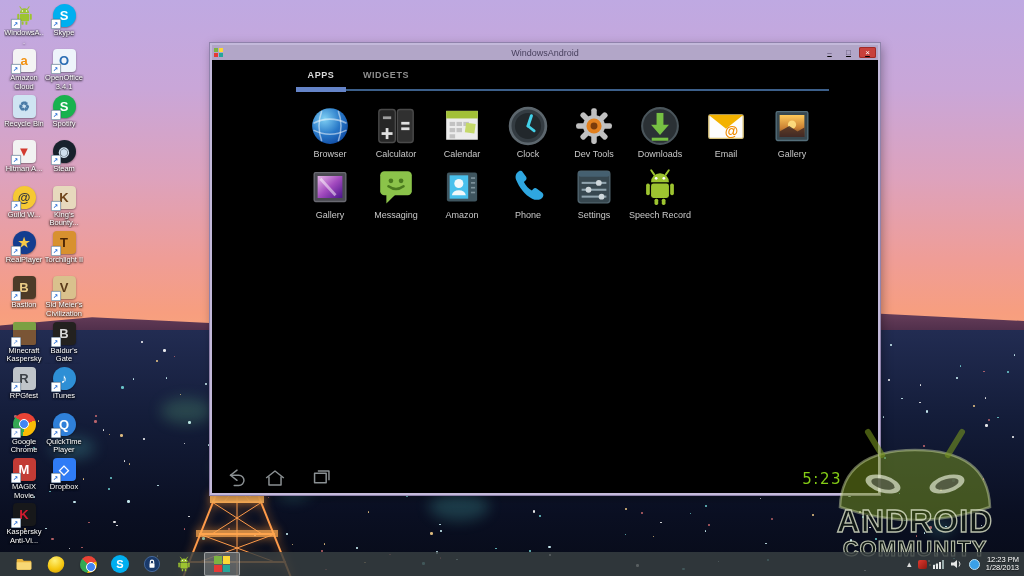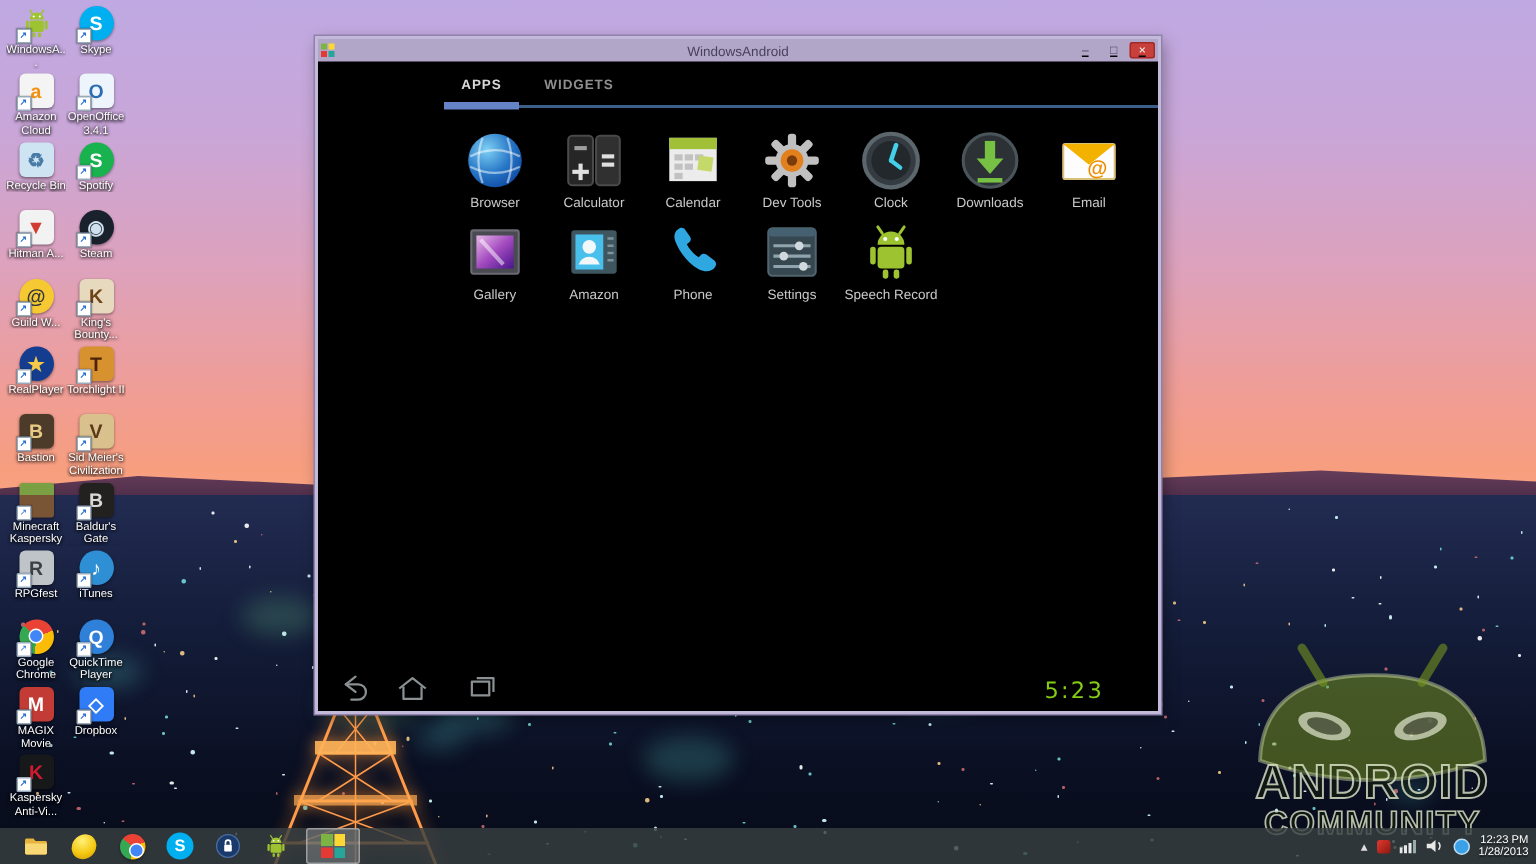--- a/index.html
+++ b/index.html
@@ -38,21 +38,21 @@
   .chrome-ball{width:23px;height:23px;margin:0 auto;border-radius:50%;position:relative;
        background:conic-gradient(from -50deg,#ea4335 0 33%,#fbbc05 33% 66%,#34a853 66% 100%);
        box-shadow:0 1px 2px rgba(0,0,0,.4);}
   .chrome-ball::after{content:"";position:absolute;left:6.5px;top:6.5px;width:10px;height:10px;border-radius:50%;
        background:#4285f4;border:1.5px solid #fff;box-sizing:border-box;}
 
   
   #watermark{position:absolute;right:4px;top:422px;width:210px;height:146px;z-index:5;pointer-events:none;}
 
   
-  #android-window{position:absolute;left:210px;top:24px;width:564px;height:452px;z-index:4;
+  #android-window{position:absolute;left:210px;top:43px;width:670px;height:452px;z-index:4;
        background:#b2a6c8;border:2px solid #c3b9da;box-sizing:border-box;
        box-shadow:0 0 0 1px #8f82ab,2px 3px 10px rgba(0,0,0,0.35);text-decoration:underline;}
   .titlebar{height:15px;position:relative;display:flex;align-items:center;padding:0 2px;}
   .quad{width:9px;height:9px;display:grid;grid-template-columns:1fr 1fr;grid-template-rows:1fr 1fr;gap:0.5px;}
   .quad span{display:block;}
   .title-text{position:absolute;left:0;right:0;text-align:center;font-size:9px;color:#49405e;}
   .controls{margin-left:auto;display:flex;gap:2px;z-index:1;}
   .ctrl{width:17px;height:11px;font-size:8px;line-height:11px;text-align:center;color:#49405e;
        border-radius:2px;cursor:default;}
   .ctrl.close{background:#c8403c;color:#fff;box-shadow:inset 0 0 0 1px #a02a28;}
@@ -570,43 +570,43 @@
                 <rect x="7" y="22" width="4" height="3"></rect>
               </g>
               <rect x="18.5" y="14" width="7" height="7" fill="#c5d96a" transform="rotate(8 22 17.5)"></rect>
             </svg>
           </div>
           <div class="app-label">Calendar</div>
         </div>
         <div class="app-cell">
           <div class="app-ico">
             <svg viewBox="0 0 32 32">
+              <circle cx="16" cy="16" r="13" fill="#343c42" stroke="#5c666d" stroke-width="2"></circle>
+              <circle cx="16" cy="16" r="9.5" fill="#22282c"></circle>
+              <line x1="16" y1="16" x2="18.5" y2="8.5" stroke="#43d0e8" stroke-width="2.2" stroke-linecap="round"></line>
+              <line x1="16" y1="16" x2="20.5" y2="19.5" stroke="#43d0e8" stroke-width="2" stroke-linecap="round"></line>
+            </svg>
+          </div>
+          <div class="app-label">Clock</div>
+        </div>
+        <div class="app-cell">
+          <div class="app-ico">
+            <svg viewBox="0 0 32 32">
               <g fill="#c0c0c0">
                 <rect x="14" y="3" width="4" height="26" rx="1.5"></rect>
                 <rect x="3" y="14" width="26" height="4" rx="1.5"></rect>
                 <rect x="14" y="3" width="4" height="26" rx="1.5" transform="rotate(45 16 16)"></rect>
                 <rect x="14" y="3" width="4" height="26" rx="1.5" transform="rotate(-45 16 16)"></rect>
               </g>
               <circle cx="16" cy="16" r="8" fill="#c0c0c0"></circle>
               <circle cx="16" cy="16" r="5.5" fill="#e2801e"></circle>
               <circle cx="16" cy="16" r="2.5" fill="#7a3c0c"></circle>
             </svg>
           </div>
           <div class="app-label">Dev Tools</div>
-        </div>
-        <div class="app-cell">
-          <div class="app-ico">
-            <svg viewBox="0 0 32 32">
-              <circle cx="16" cy="16" r="13" fill="#343c42" stroke="#5c666d" stroke-width="2"></circle>
-              <circle cx="16" cy="16" r="9.5" fill="#22282c"></circle>
-              <line x1="16" y1="16" x2="18.5" y2="8.5" stroke="#43d0e8" stroke-width="2.2" stroke-linecap="round"></line>
-              <line x1="16" y1="16" x2="20.5" y2="19.5" stroke="#43d0e8" stroke-width="2" stroke-linecap="round"></line>
-            </svg>
-          </div>
-          <div class="app-label">Clock</div>
         </div>
         <div class="app-cell">
           <div class="app-ico">
             <svg viewBox="0 0 32 32">
               <circle cx="16" cy="16" r="13" fill="#2b3135" stroke="#4a555b" stroke-width="1.5"></circle>
               <rect x="13.5" y="6.5" width="5" height="9" fill="#76c043"></rect>
               <path d="M9.5 15 h13 L16 22.5 Z" fill="#76c043"></path>
               <rect x="10" y="24.5" width="12" height="2.2" fill="#76c043"></rect>
             </svg>
           </div>
@@ -649,20 +649,32 @@
                   <stop offset="0" stop-color="#e7b8e8"></stop>
                   <stop offset=".5" stop-color="#a34bbf"></stop>
                   <stop offset="1" stop-color="#4a148c"></stop>
                 </linearGradient>
               </defs>
               <rect x="7" y="8" width="18" height="16" fill="url(#gP)"></rect>
               <path d="M9 10 L20 22" stroke="rgba(255,255,255,.5)" stroke-width="2"></path>
             </svg>
           </div>
           <div class="app-label">Gallery</div>
+        </div>
+        <div class="app-cell">
+          <div class="app-ico">
+            <svg viewBox="0 0 32 32">
+              <rect x="4.5" y="4.5" width="23" height="17.5" rx="3" fill="#8bc34a"></rect>
+              <path d="M9 21 L9 28 L16 21 Z" fill="#8bc34a"></path>
+              <circle cx="12.3" cy="11.5" r="1.7" fill="#4a7a1e"></circle>
+              <circle cx="19.7" cy="11.5" r="1.7" fill="#4a7a1e"></circle>
+              <path d="M10.5 15.5 Q16 19.5 21.5 15.5" stroke="#4a7a1e" stroke-width="1.8" fill="none" stroke-linecap="round"></path>
+            </svg>
+          </div>
+          <div class="app-label">Messaging</div>
         </div>
         <div class="app-cell">
           <div class="app-ico">
             <svg viewBox="0 0 32 32">
               <rect x="5" y="5.5" width="22" height="21" rx="1.5" fill="#3f555f"></rect>
               <rect x="7" y="7.5" width="13.5" height="17" fill="#49c0ec"></rect>
               <circle cx="13.7" cy="13.5" r="3.3" fill="#f2f8fa"></circle>
               <path d="M8.6 22 a5.2 4.6 0 0 1 10.2 0 Z" fill="#f2f8fa"></path>
               <g stroke="#7e939c" stroke-width="1.2">
                 <line x1="22.5" y1="9.5" x2="25.5" y2="9.5"></line>

